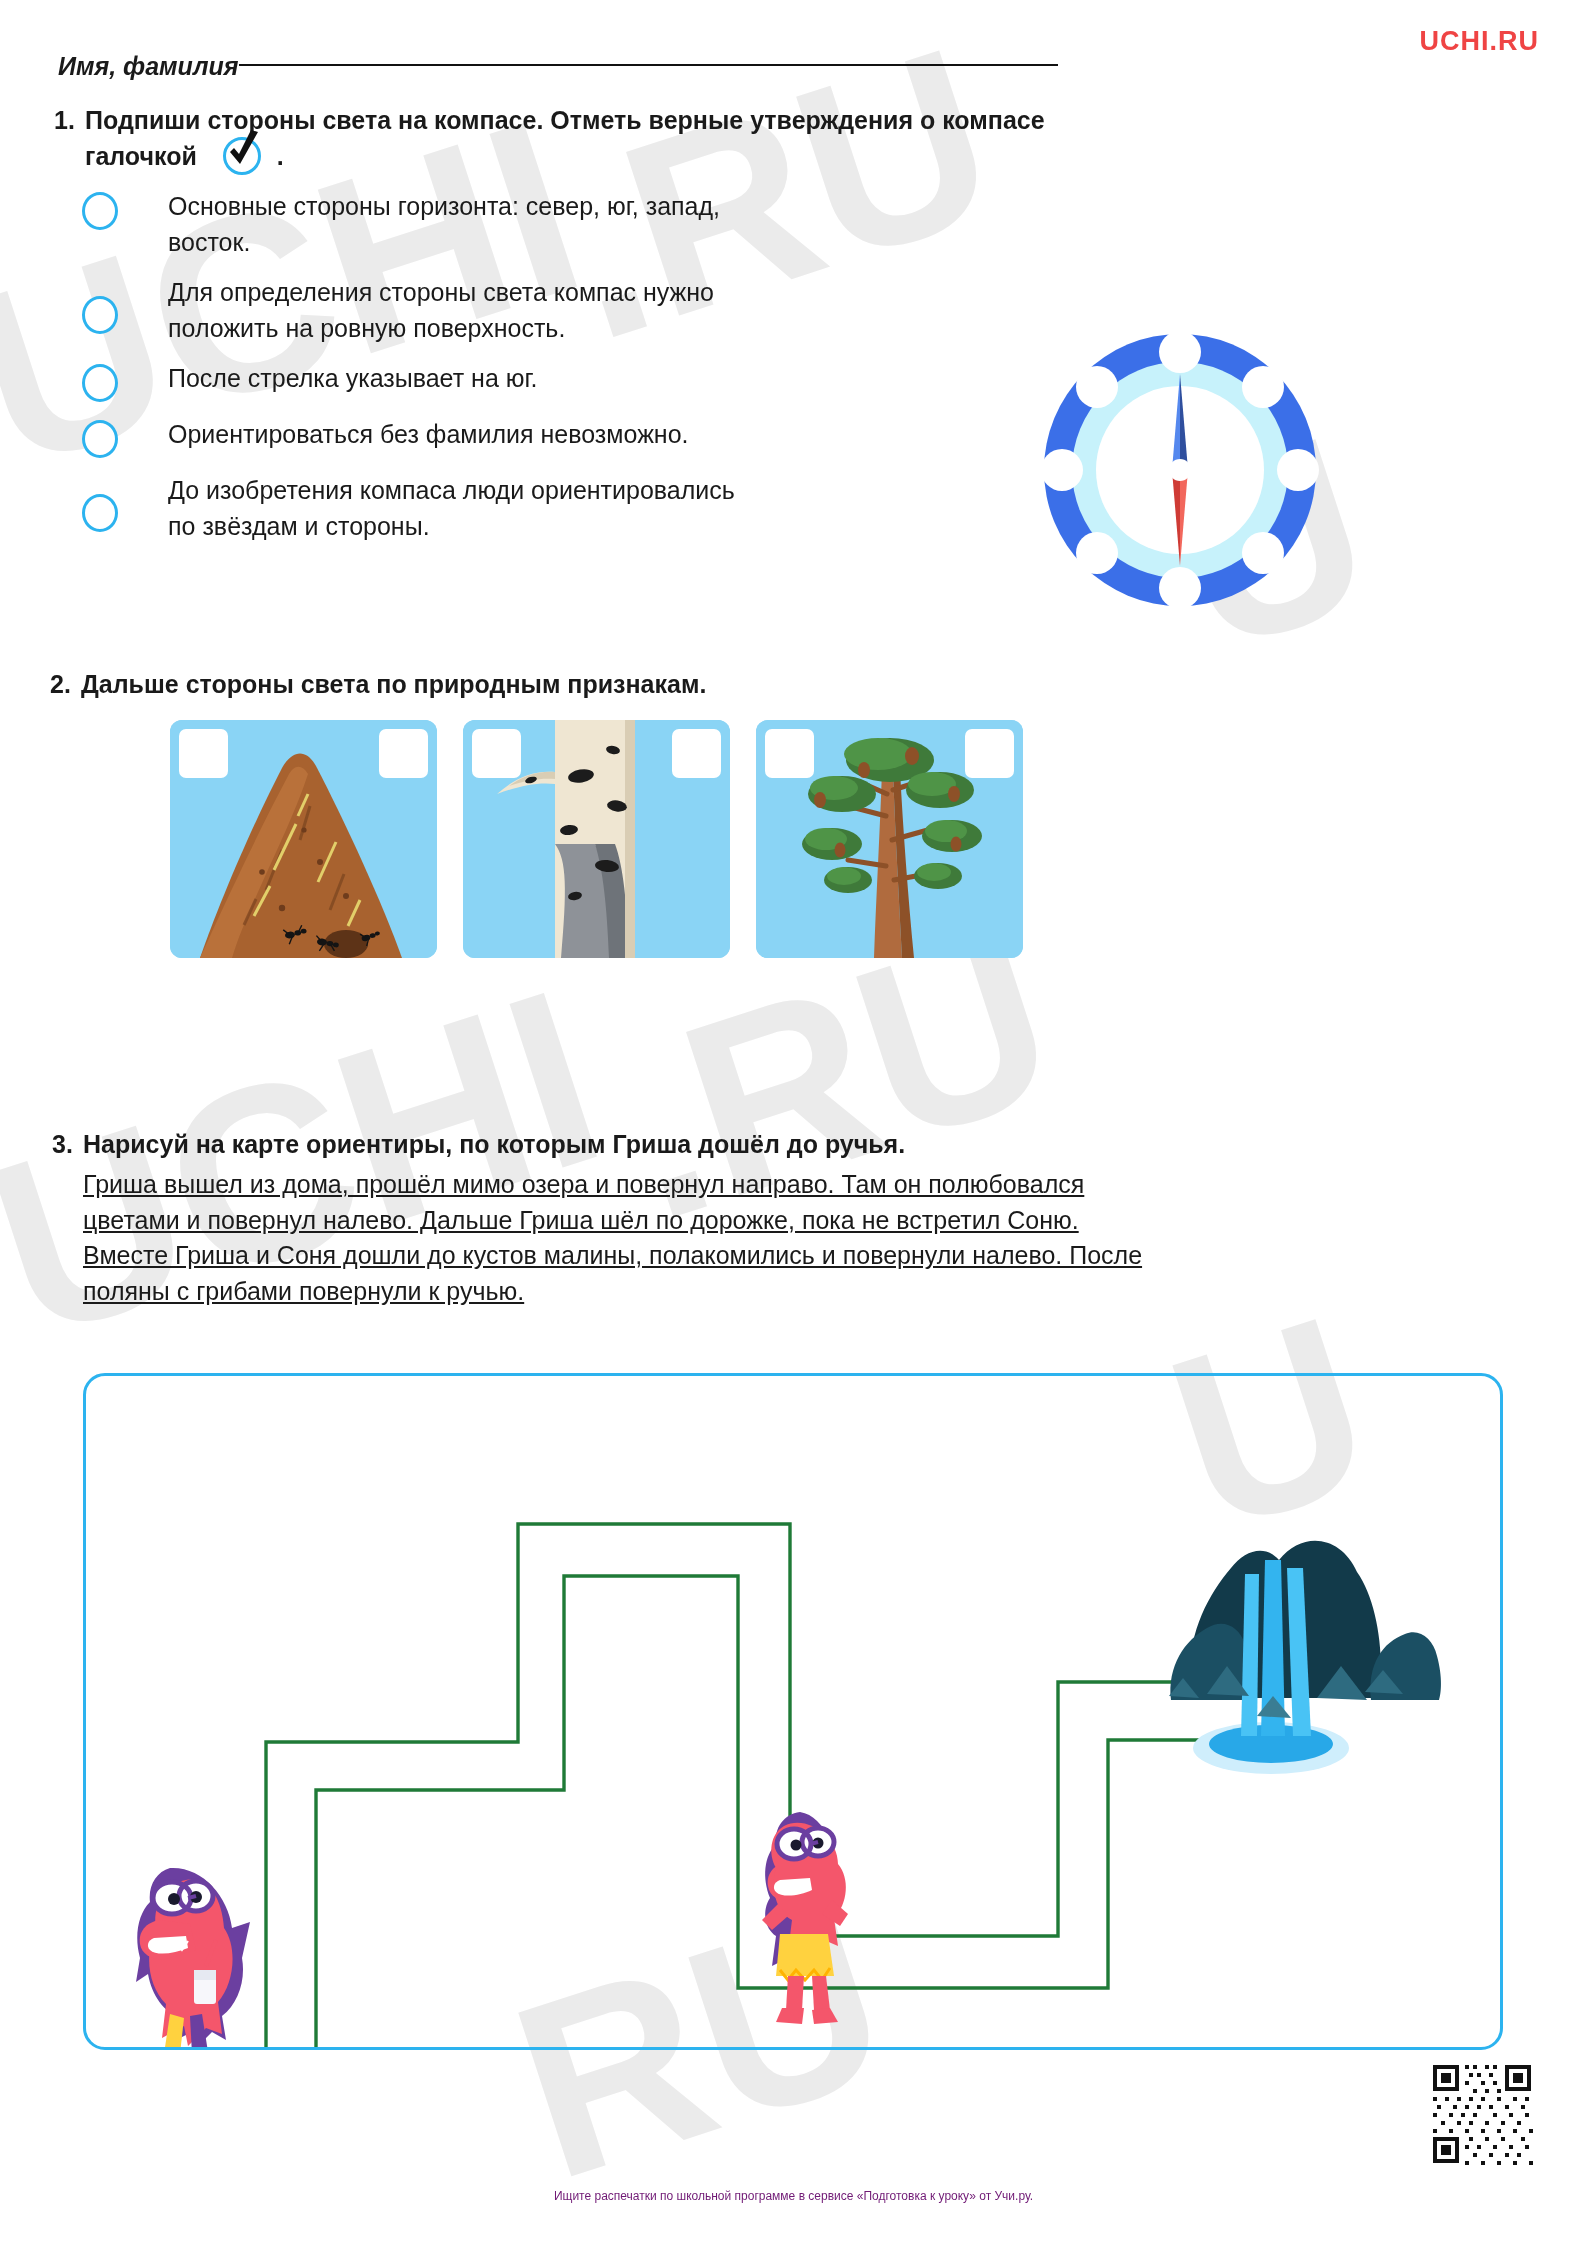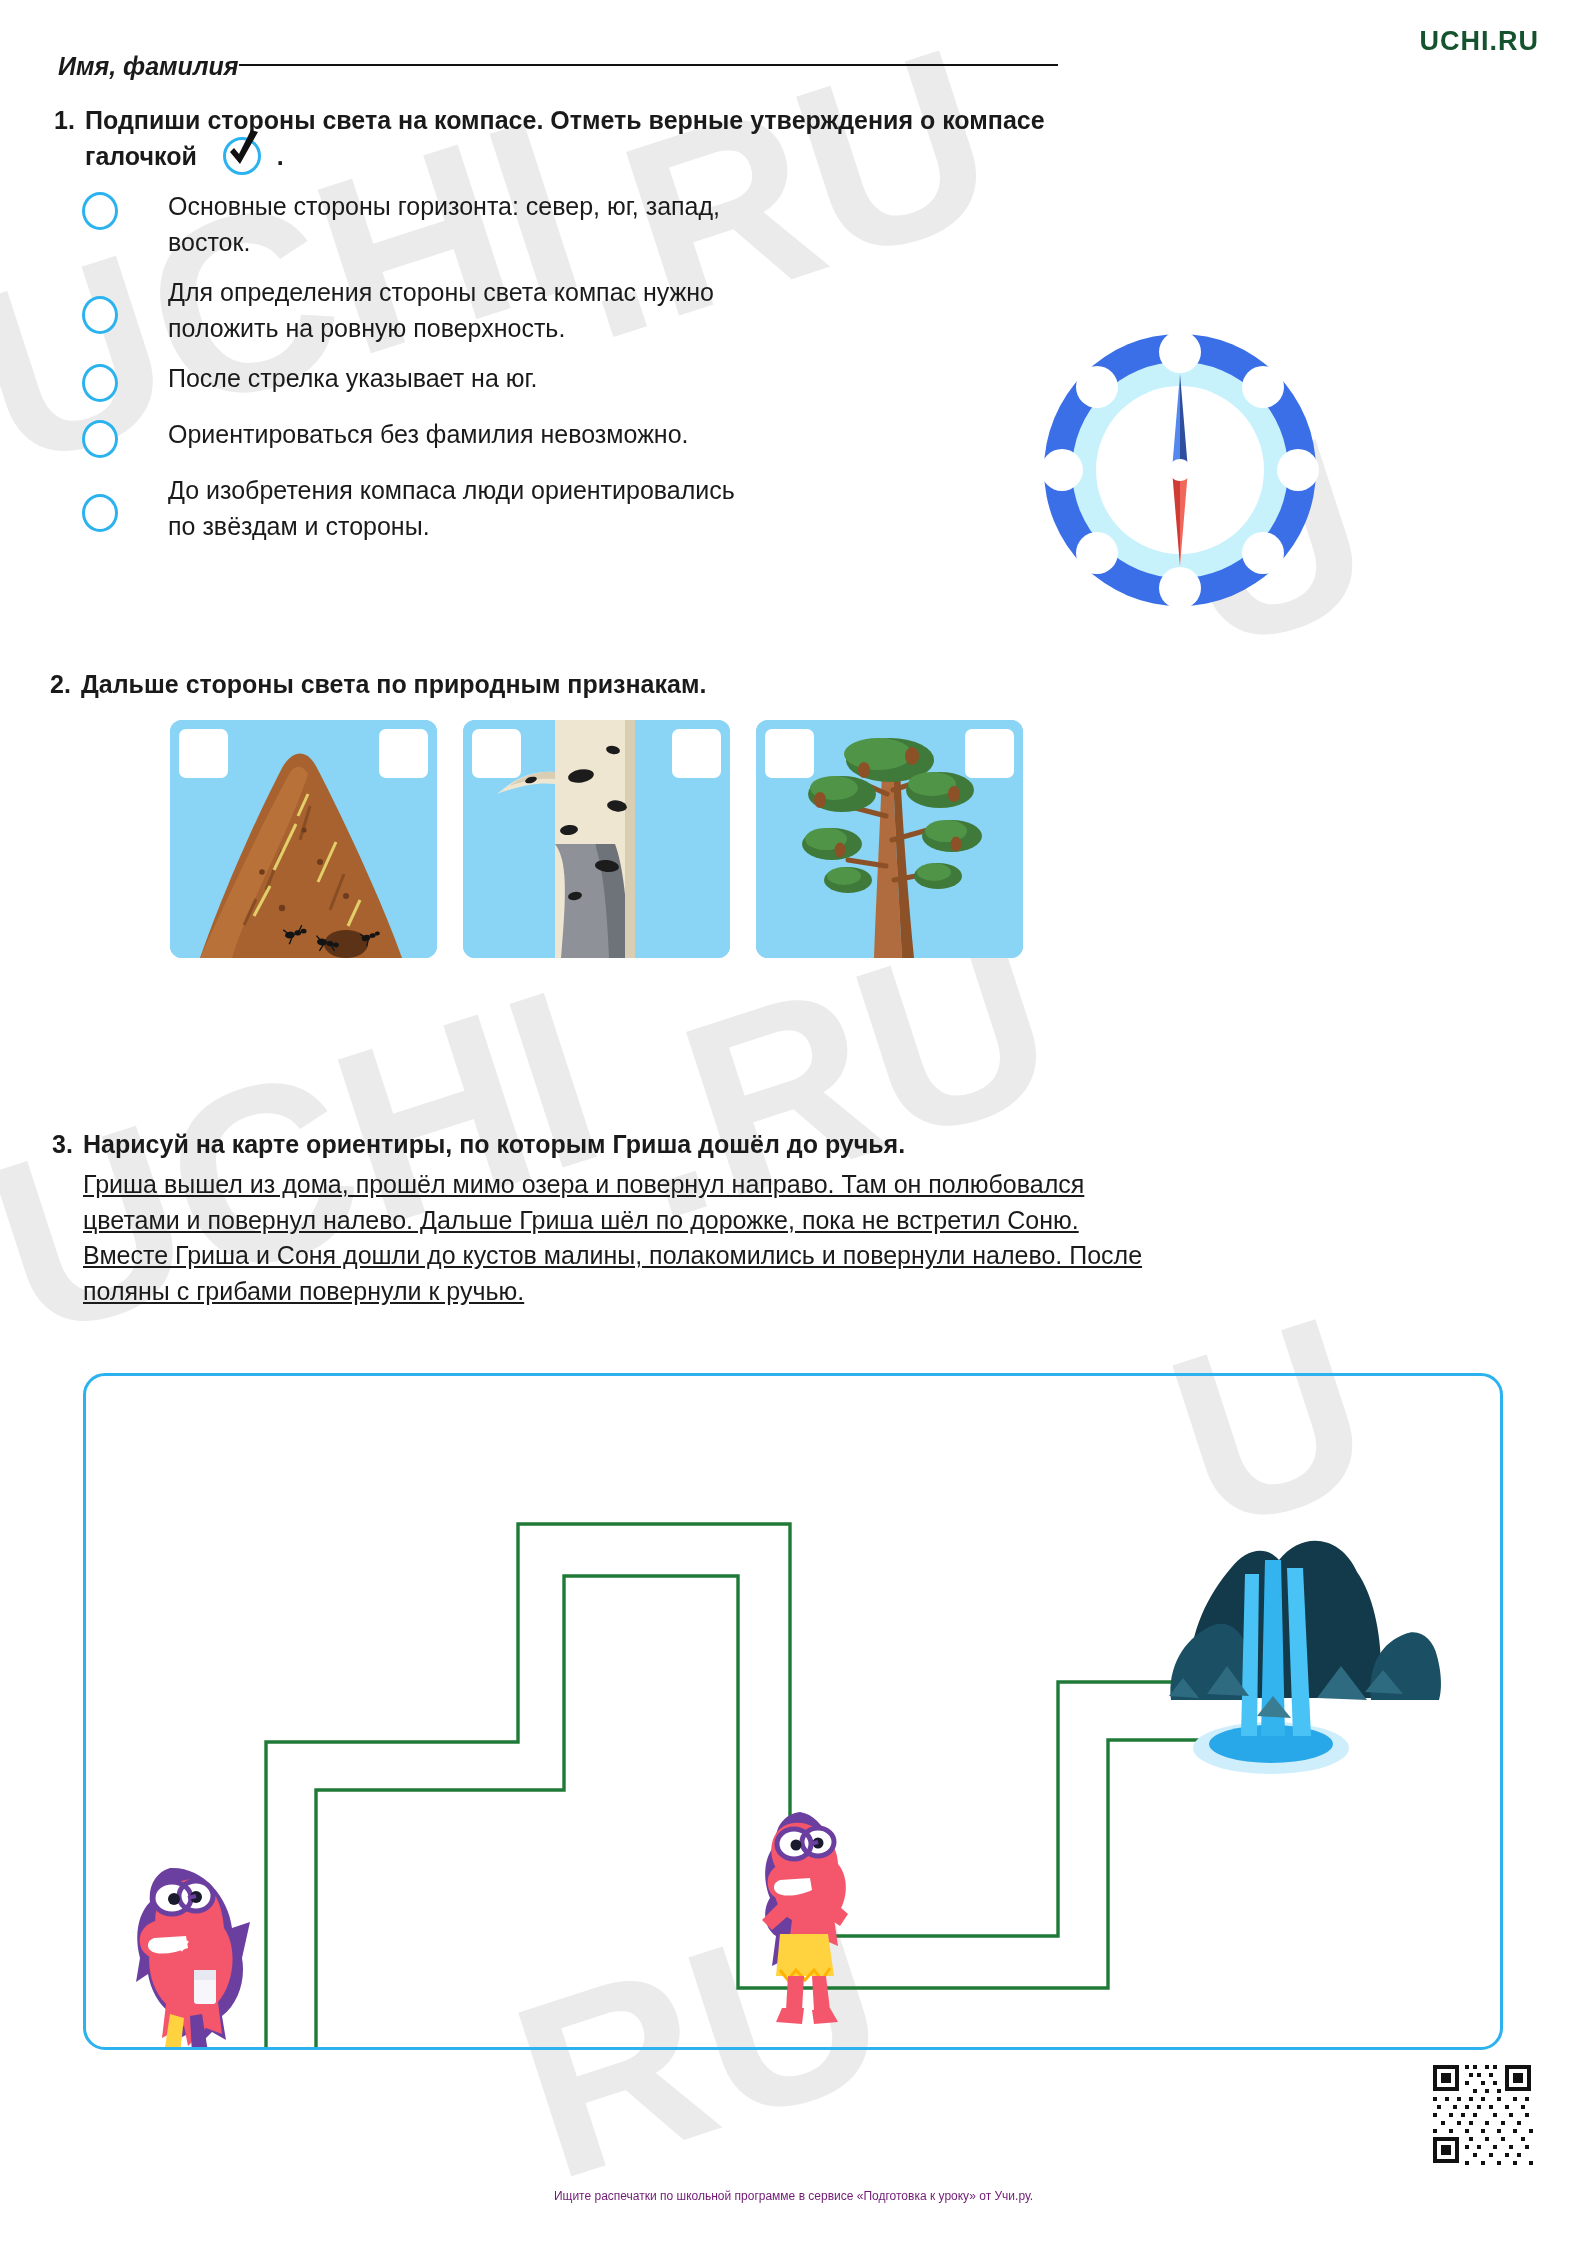--- a/index.html
+++ b/index.html
@@ -36,21 +36,21 @@
   .wm5 { left: 1180px; top: 400px;  font-size: 250px; transform: rotate(-18deg); }
   .wm6 { left: 1180px; top: 1280px; font-size: 250px; transform: rotate(-18deg); }
   .wm7 { left: 520px;  top: 1900px; font-size: 250px; transform: rotate(-18deg); }
 
   
   .logo {
     position: absolute;
     right: 48px; top: 26px;
     font-size: 27px;
     letter-spacing: 1px;
-    color: #14532d;
+    color: #ef4444;
     font-weight: 600;
     z-index: 5;
   }
 
   
   .namerow {
     position: absolute;
     left: 58px; top: 52px;
     width: 1000px;
     display: flex;

